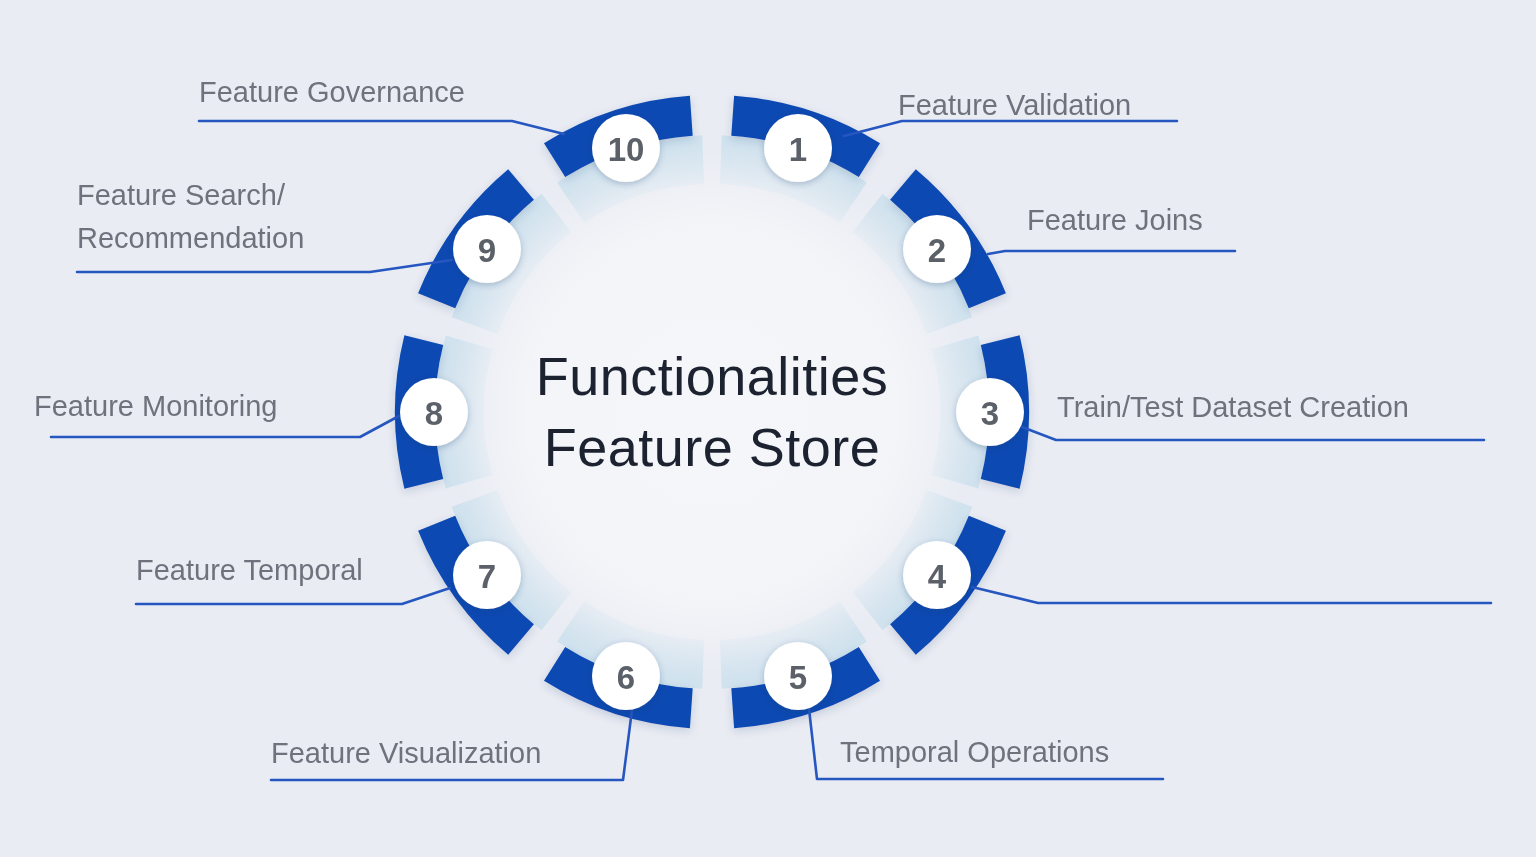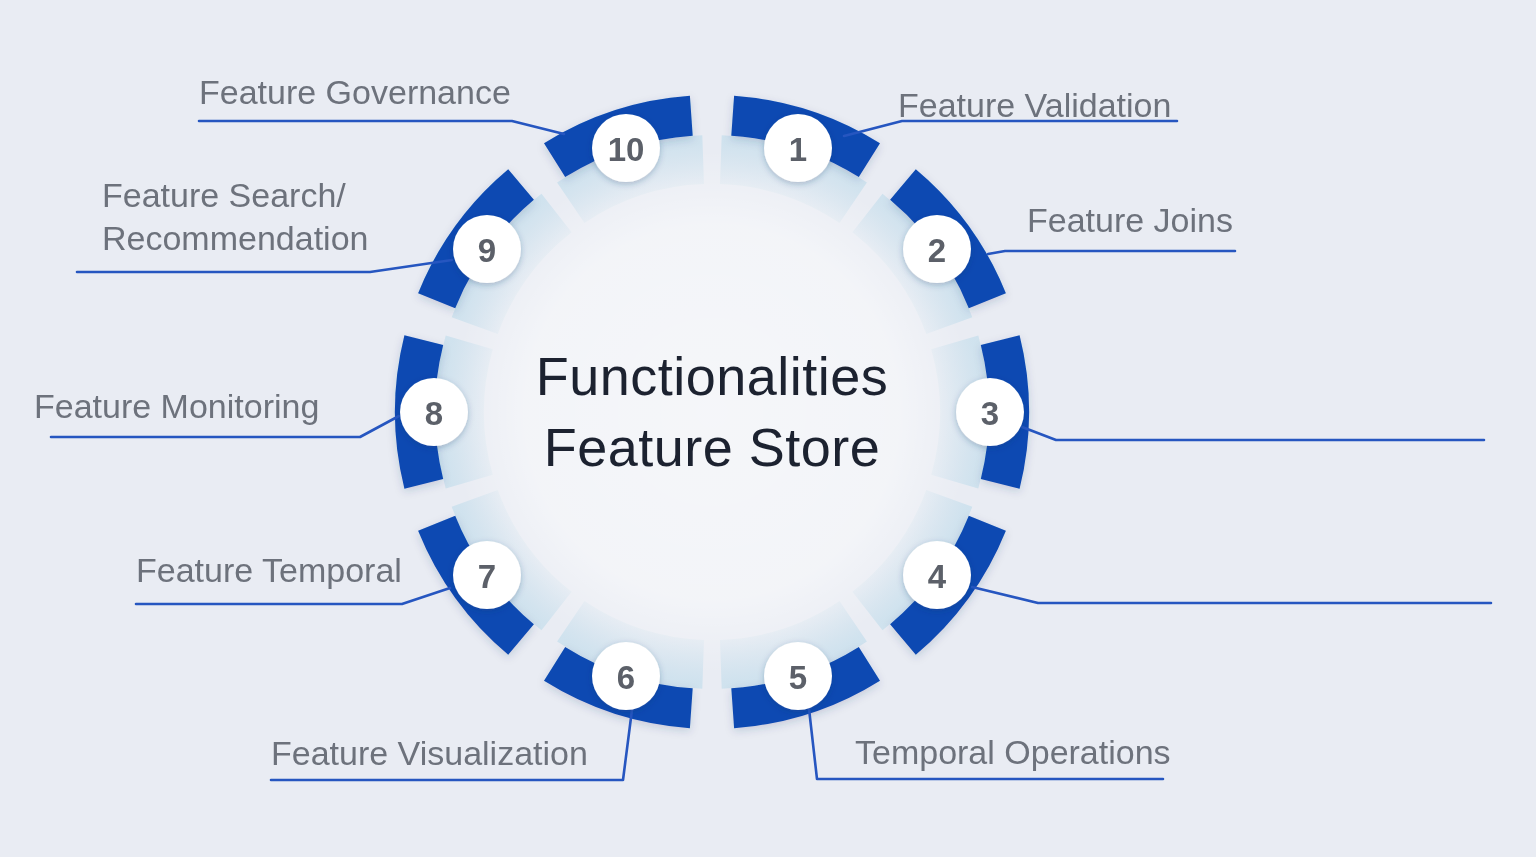--- a/index.html
+++ b/index.html
@@ -8,26 +8,26 @@
     position: relative;
     width: 1536px;
     height: 857px;
     background: var(--bg, #e9ecf3);
     font-family: "Liberation Sans", "DejaVu Sans", sans-serif;
     overflow: hidden;
   }
   #stage svg { position: absolute; left: 0; top: 0; }
   .lbl {
     position: absolute;
-    font-size: 34px;
+    font-size: 29px;
     line-height: 34px;
     color: var(--label, #6d727c);
     white-space: pre-line;
   }
-  .lbl.two-line { line-height: 43px; margin-left: 25px; }
+  .lbl.two-line { line-height: 43px; }
   .title {
     position: absolute;
     left: 712px;
     top: 341px;
     transform: translateX(-50%);
     text-align: center;
     font-size: 54px;
     line-height: 71px;
     font-weight: 500;
     letter-spacing: 0.5px;
@@ -159,21 +159,22 @@
     </g>
   </svg>
 
   <div class="title">
     <div>Functionalities</div>
     <div>Feature Store</div>
   </div>
 
   <div class="lbl" style="left:898px;  top:88px;">Feature Validation</div>
   <div class="lbl" style="left:1027px; top:203px;text-align:center;">Feature Joins</div>
-  <div class="lbl" style="left:840px;  top:735px;margin-left:15px;">Temporal Operations</div>
+  <div class="lbl" style="left:1057px; top:390px;">Train/Test Dataset Creation</div>
+  <div class="lbl" style="left:840px;  top:735px;">Temporal Operations</div>
   <div class="lbl" style="left:271px;  top:736px;">Feature Visualization</div>
   <div class="lbl" style="left:136px;  top:553px;">Feature Temporal</div>
   <div class="lbl" style="left:34px;   top:389px;">Feature Monitoring</div>
   <div class="lbl two-line" style="left:77px; top:174px;">Feature Search/
 Recommendation</div>
   <div class="lbl" style="left:199px;  top:75px;">Feature Governance</div>
 
 </div>
 
 </body></html>

